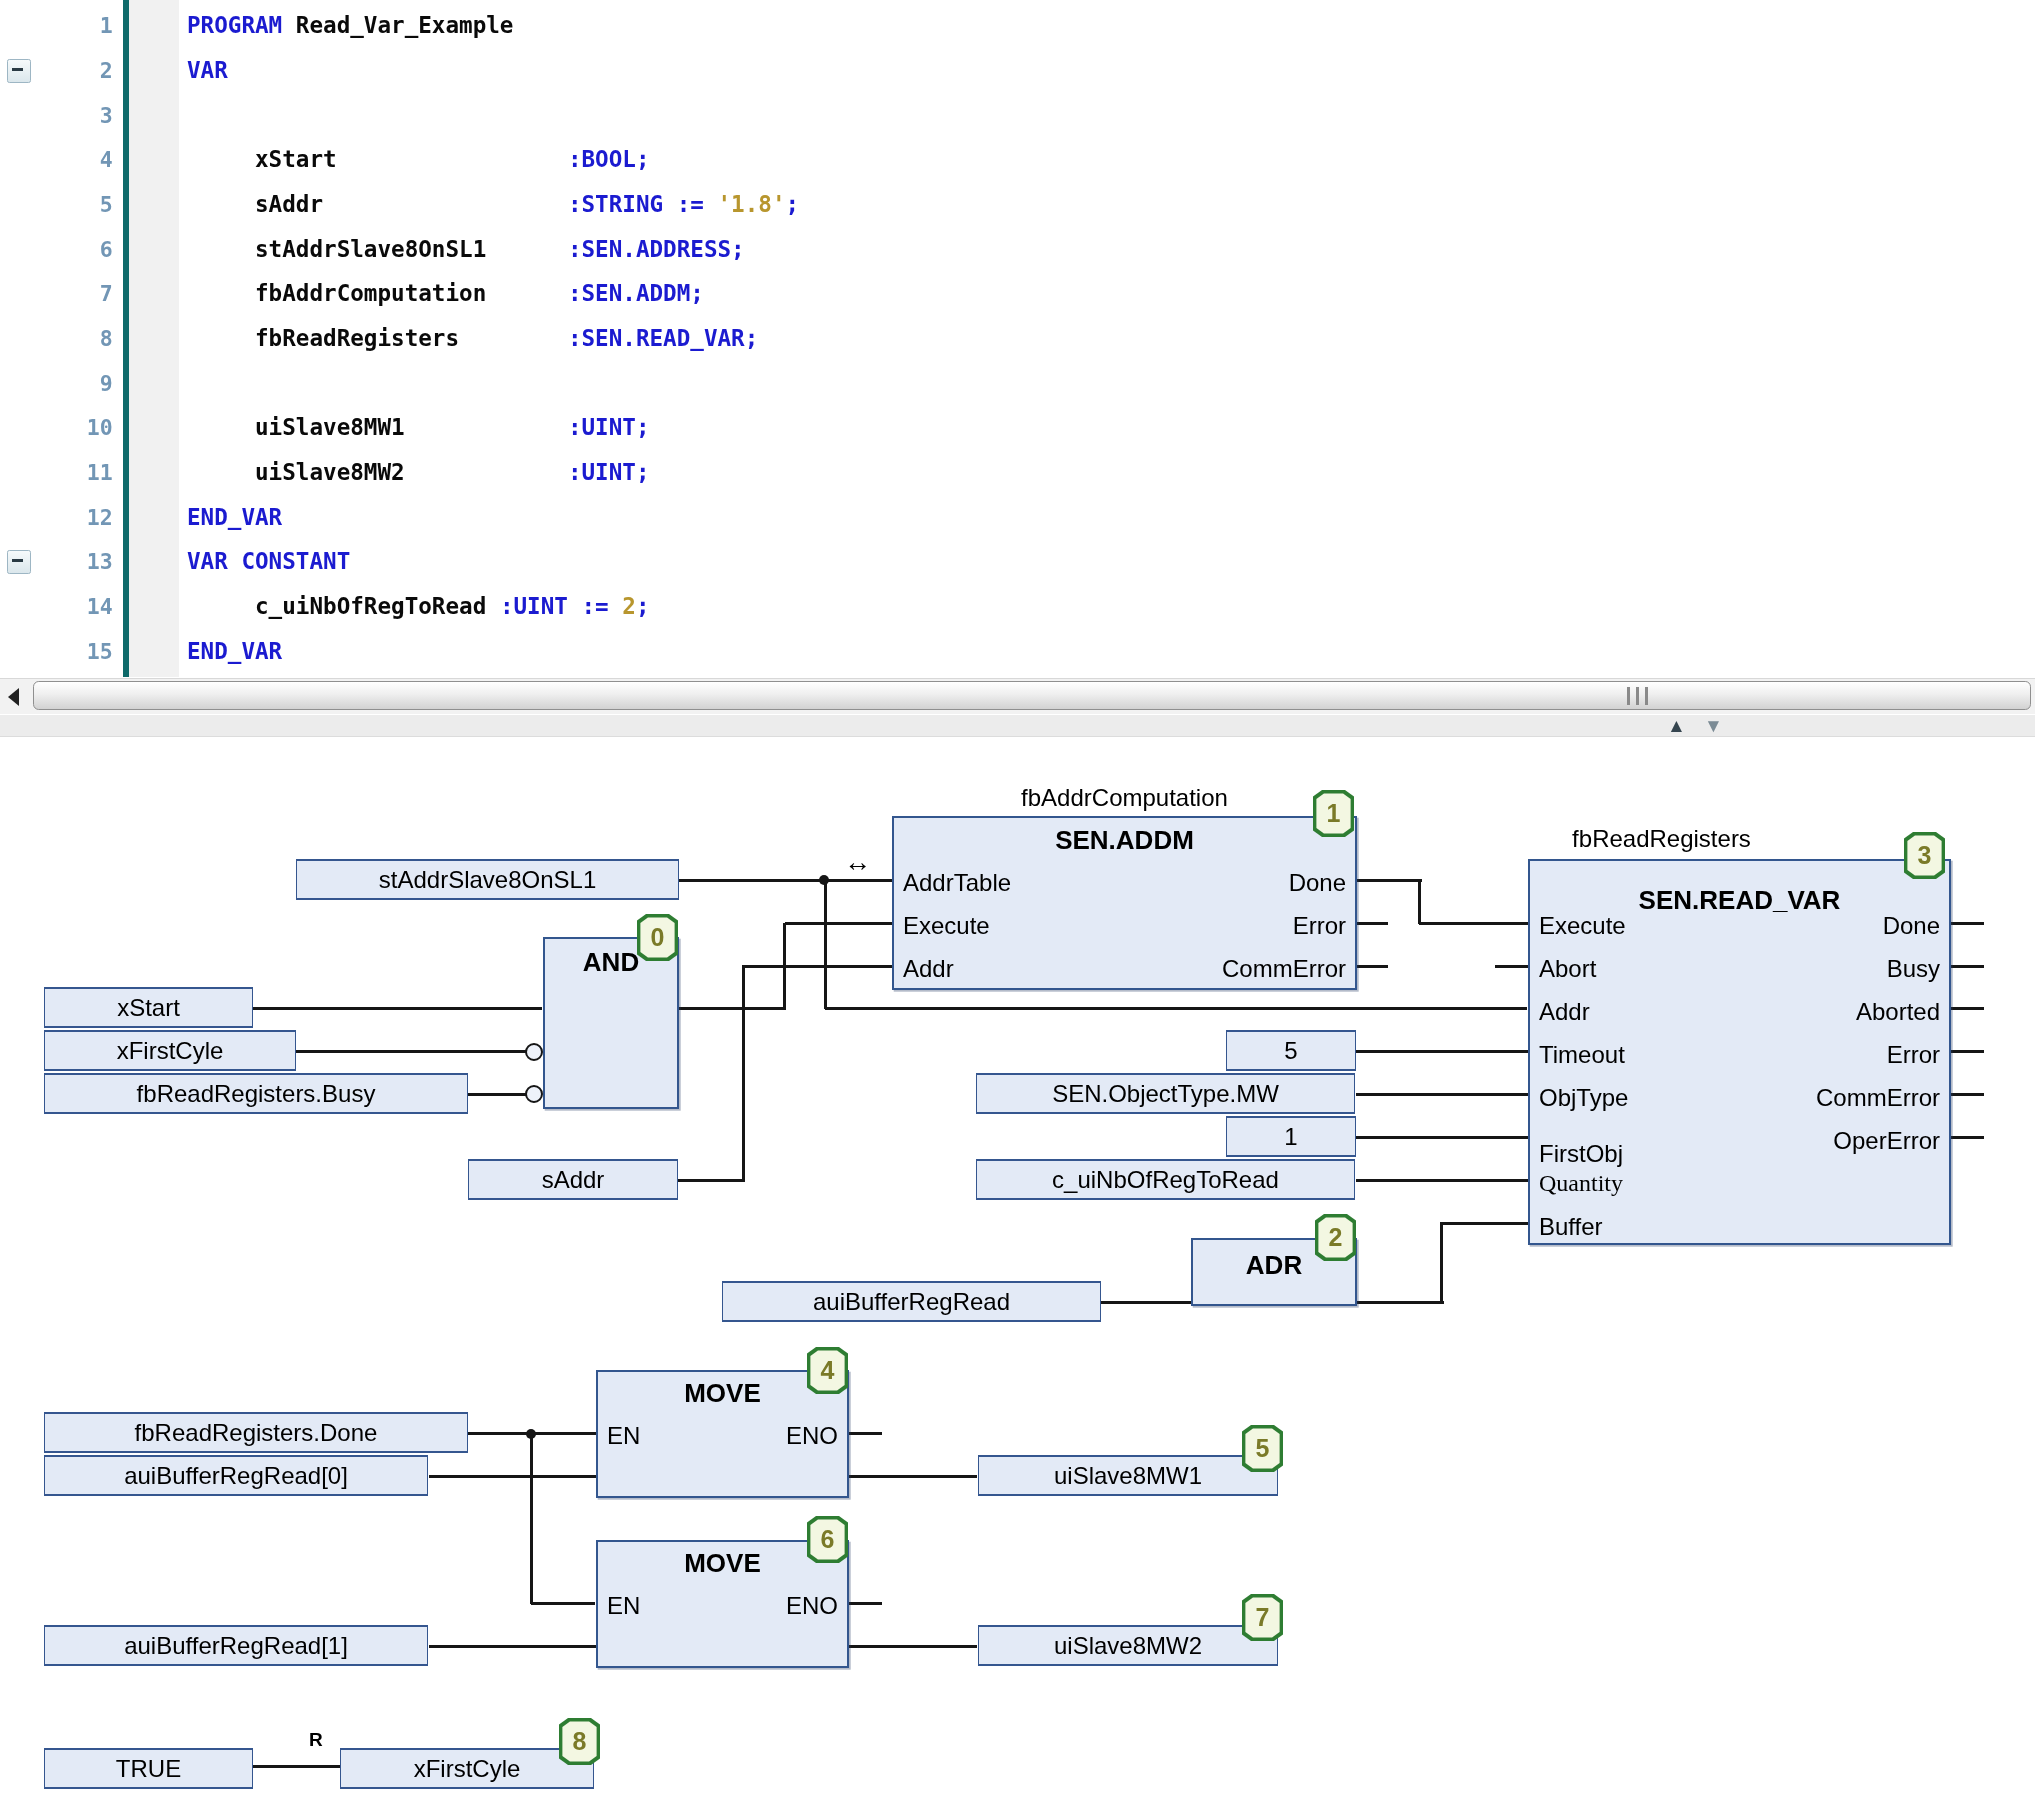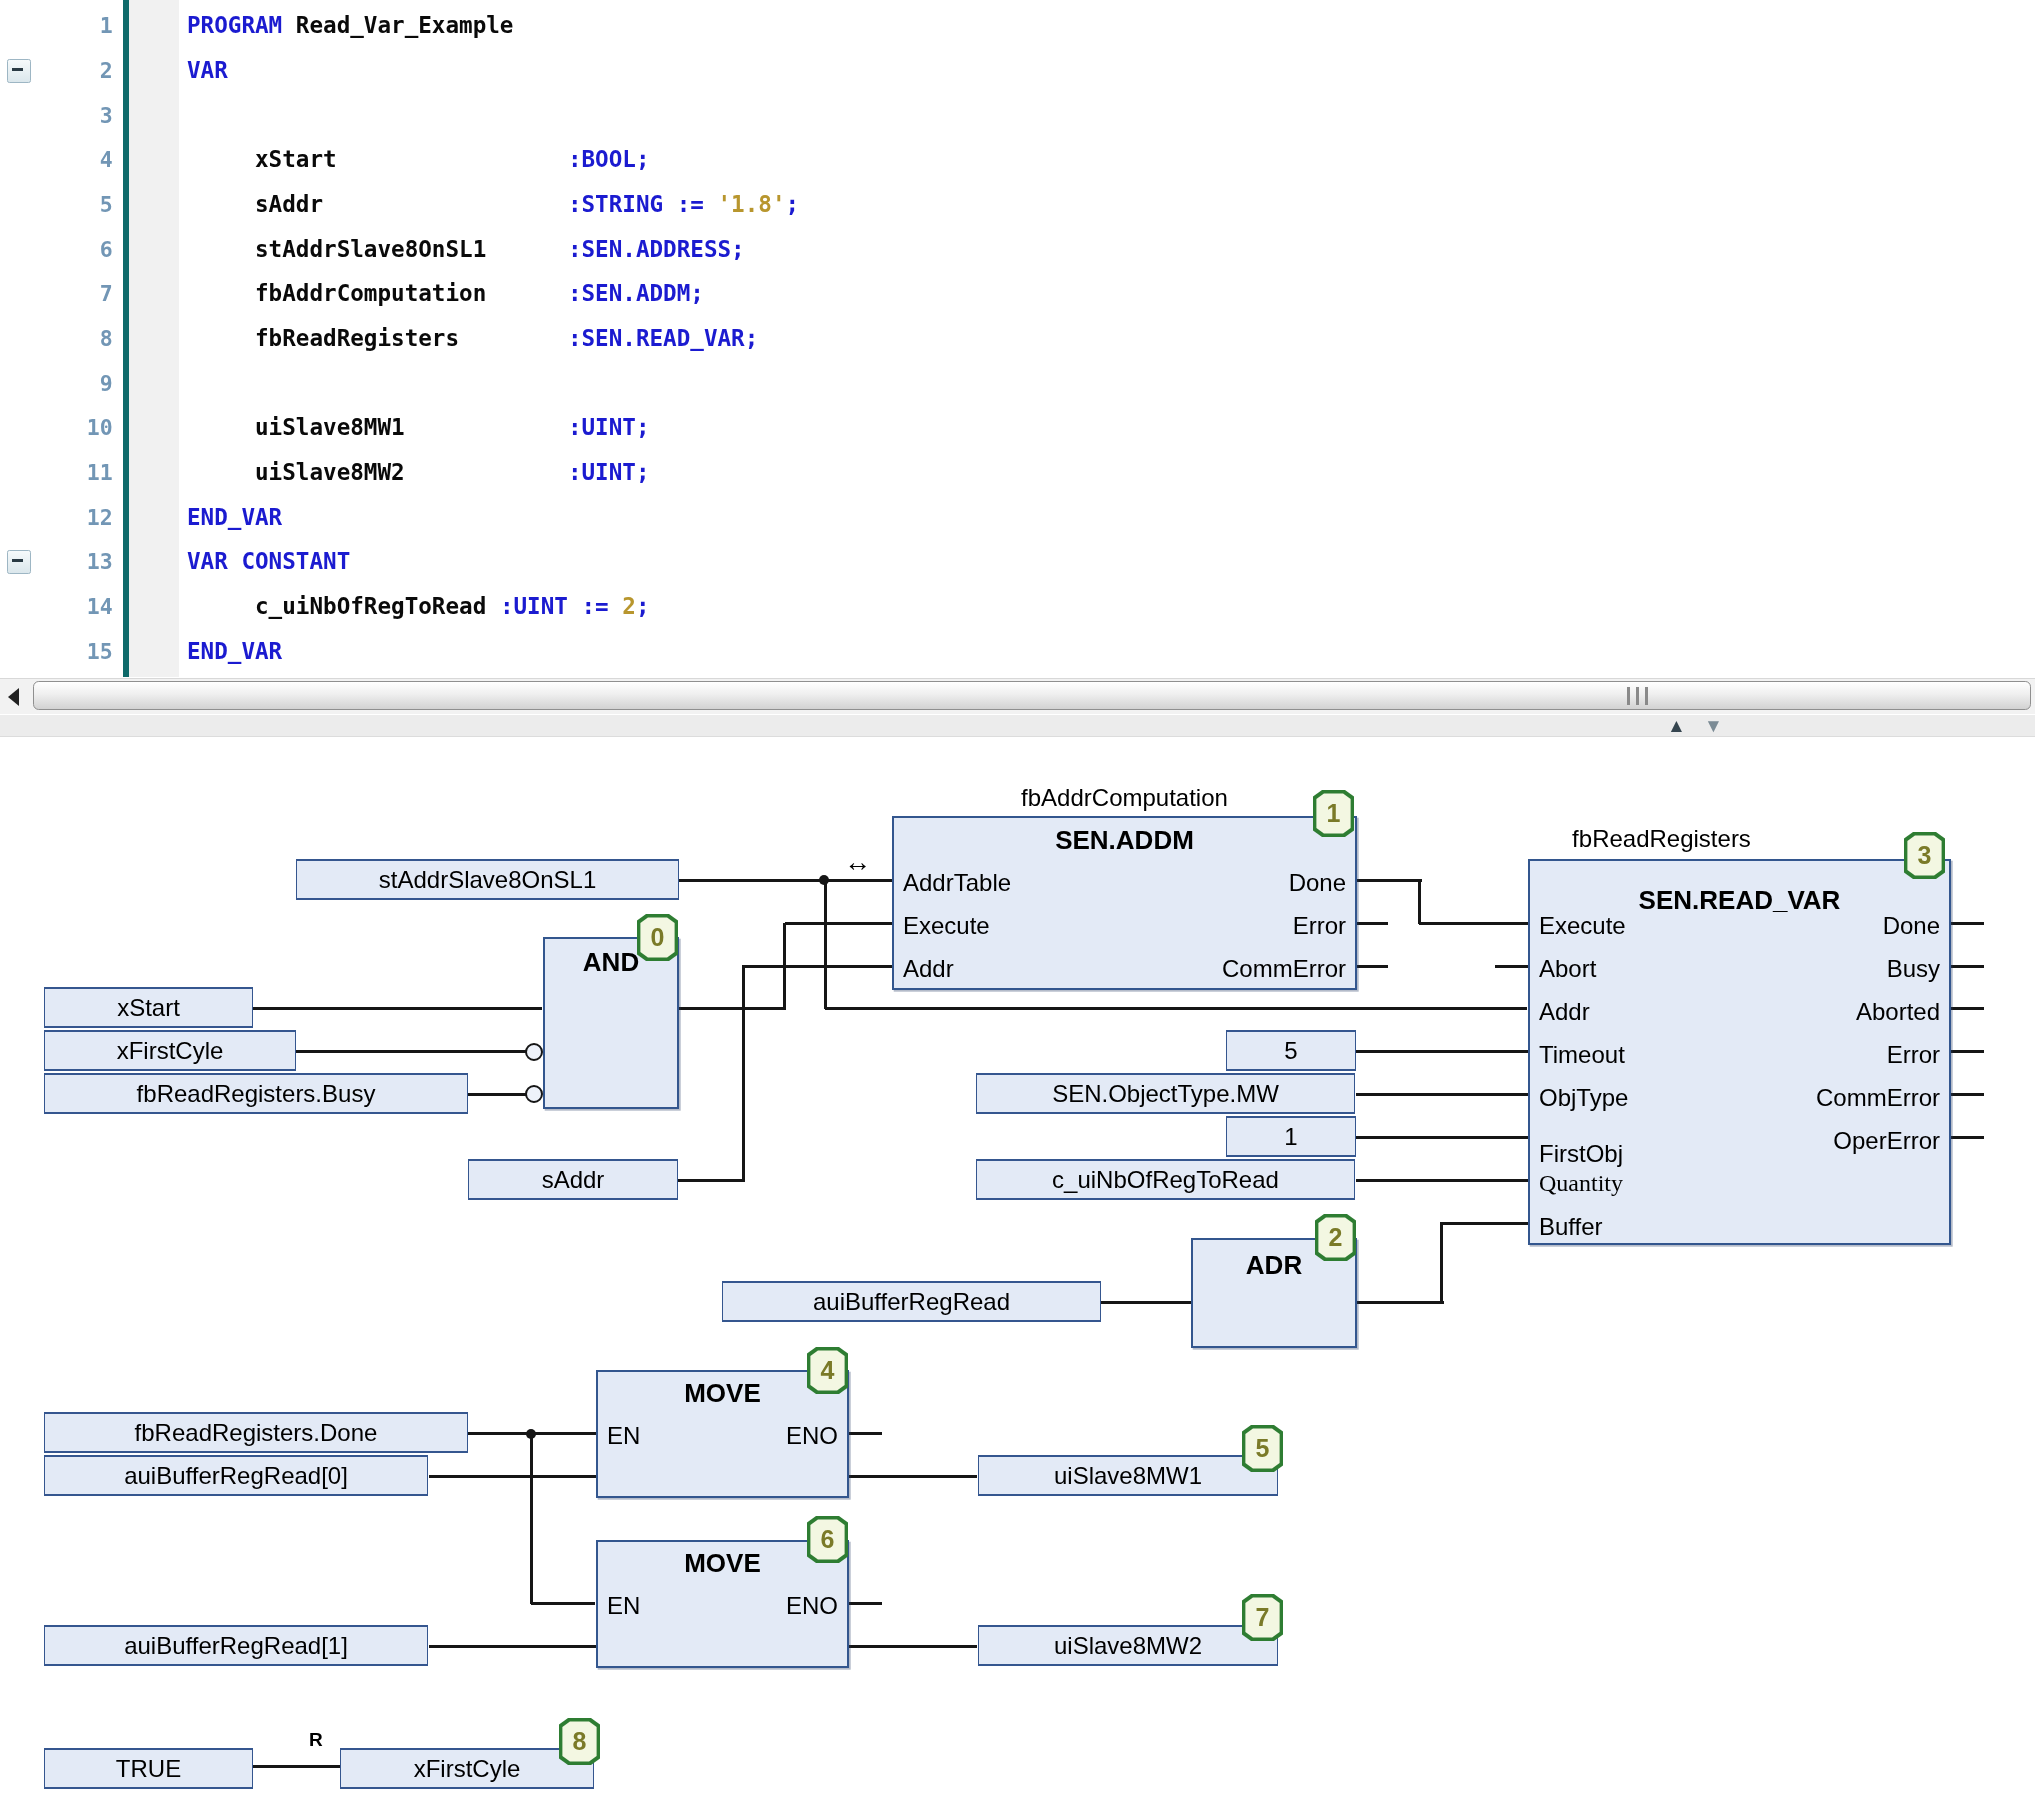--- a/index.html
+++ b/index.html
@@ -235,21 +235,21 @@
       <div class="badge-in">3</div>
     </div>
 
     <div class="fb" style="left:543px;top:937px;width:136px;height:172px;">
       <div class="fb-title" style="top:8px;">AND</div>
     </div>
     <div class="badge" style="left:637px;top:914px;">
       <div class="badge-in">0</div>
     </div>
 
-    <div class="fb" style="left:1191px;top:1238px;width:166px;height:110px;">
+    <div class="fb" style="left:1191px;top:1238px;width:166px;height:68px;">
       <div class="fb-title" style="top:10.2px;">ADR</div>
     </div>
     <div class="badge" style="left:1315px;top:1214px;">
       <div class="badge-in">2</div>
     </div>
 
     <div class="fb" style="left:596px;top:1370px;width:253px;height:128px;">
       <div class="fb-title" style="top:5.7px;">MOVE</div>
       <div class="pin-l" style="top:50px;">EN</div>
       <div class="pin-r" style="top:50px;">ENO</div>

